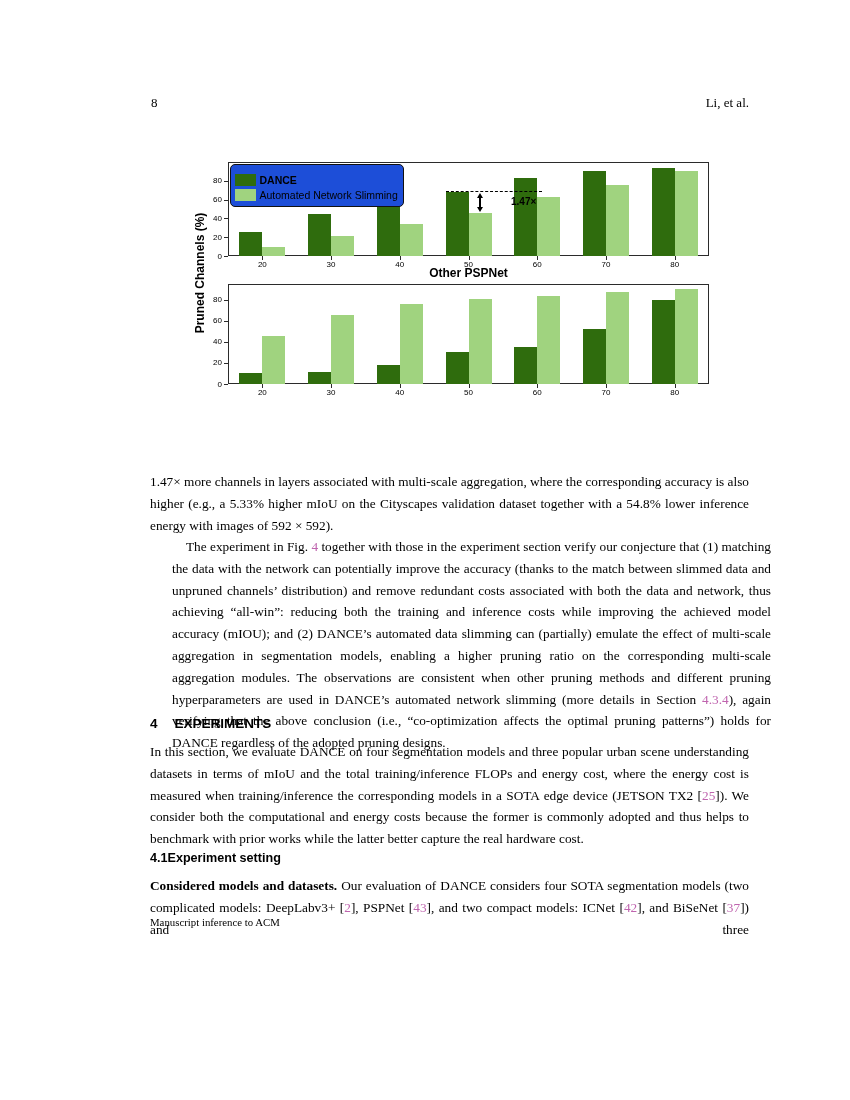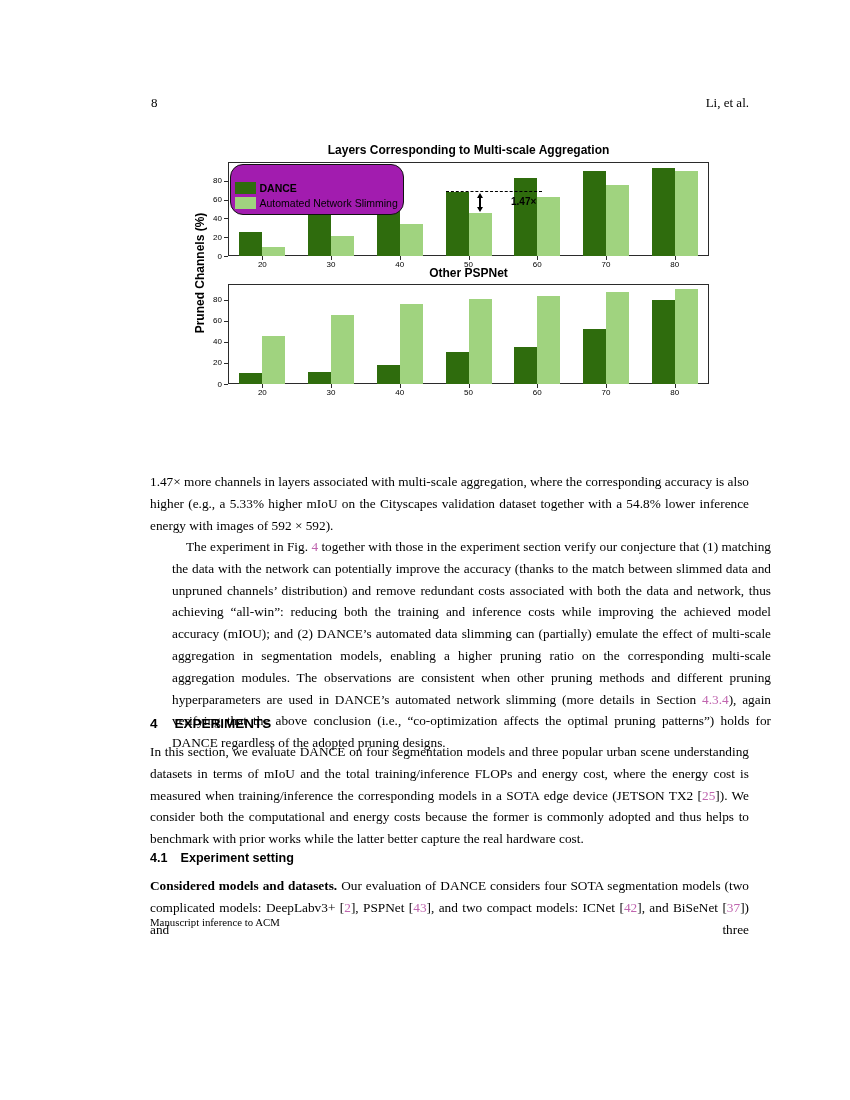--- a/index.html
+++ b/index.html
@@ -15,22 +15,22 @@
   #figure-charts{position:absolute;left:0;top:0;width:850px;height:415px;}
   .chart-title{position:absolute;text-align:center;font:bold 12px "Liberation Sans",sans-serif;white-space:nowrap;}
   .plot-box{position:absolute;border:1.3px solid #2b2b2b;box-sizing:border-box;background:#fff;}
   .bar{position:absolute;}
   .ytick{position:absolute;width:26px;text-align:right;font:8px "Liberation Sans",sans-serif;}
   .xtick{position:absolute;width:30px;text-align:center;font:8px "Liberation Sans",sans-serif;}
   .ytickmark{position:absolute;width:4px;height:1px;background:#2b2b2b;}
   .xtickmark{position:absolute;width:1px;height:4px;background:#2b2b2b;}
   .axis-label{position:absolute;font:bold 12px "Liberation Sans",sans-serif;text-align:center;}
   .ylab{transform:rotate(-90deg);}
-  .legend{position:absolute;background:#a21caf;border:1.4px solid #111;border-radius:13px;
-          padding:16px 5px 3px 4px;z-index:5;}
+  .legend{position:absolute;background:#1d4ed8;border:1.4px solid #111;border-radius:5px;
+          padding:8px 5px 3px 4px;z-index:5;}
   .lrow{display:flex;align-items:center;gap:4px;height:15px;}
   .lswatch{width:21px;height:12px;flex:0 0 auto;}
   .llabel{font:10.5px "Liberation Sans",sans-serif;white-space:nowrap;}
   .llabel.first{font-weight:bold;}
   .dash-line{position:absolute;border-top:1.6px dashed #000;z-index:6;}
   .arrow-line{position:absolute;width:1.6px;background:#000;z-index:6;}
   .tri{position:absolute;width:0;height:0;border-left:3.5px solid transparent;
        border-right:3.5px solid transparent;z-index:6;}
   .tri.up{border-bottom:5.5px solid #000;}
   .tri.down{border-top:5.5px solid #000;}
@@ -49,37 +49,36 @@
   #p3{top:741px;}
   #p4{top:875px;text-align-last:justify;}
   .lnk{color:#bf64ae;}
   .b{font-weight:bold;}
 
   .sec-head{position:absolute;left:150px;font-family:"Liberation Sans",sans-serif;
             font-weight:bold;}
   #sec4{top:716px;font-size:13.5px;}
   #sec41{top:851px;font-size:12.6px;}
   #sec4 .sec-num{margin-right:17px;}
-  #sec41 .sec-num{margin-right:13px;}
+  #sec41 .sec-num{}
 
   .footer{position:absolute;left:150px;top:916px;font-size:10.8px;
           font-family:"Liberation Serif",serif;}
 </style>
 </head>
 <body>
 
 <div id="page">
 
   <div class="hdr">
     <span>8</span>
     <span>Li, et al.</span>
   </div>
 
   <div id="figure-charts">
-      <div class="chart-title" style="left: 228px; top: 143px; width: 481px;">Layers Corresponding to Multi-scale Aggregation</div>
       <div class="plot-box" style="left: 228px; top: 162px; width: 481px; height: 94px;"></div>
       <div class="ytick" style="left: 196px; top: 251.5px;">0</div>
       <div class="ytickmark" style="left: 224px; top: 256px;"></div>
       <div class="ytick" style="left: 196px; top: 232.7px;">20</div>
       <div class="ytickmark" style="left: 224px; top: 237.2px;"></div>
       <div class="ytick" style="left: 196px; top: 213.9px;">40</div>
       <div class="ytickmark" style="left: 224px; top: 218.4px;"></div>
       <div class="ytick" style="left: 196px; top: 195.1px;">60</div>
       <div class="ytickmark" style="left: 224px; top: 199.6px;"></div>
       <div class="ytick" style="left: 196px; top: 176.3px;">80</div>

